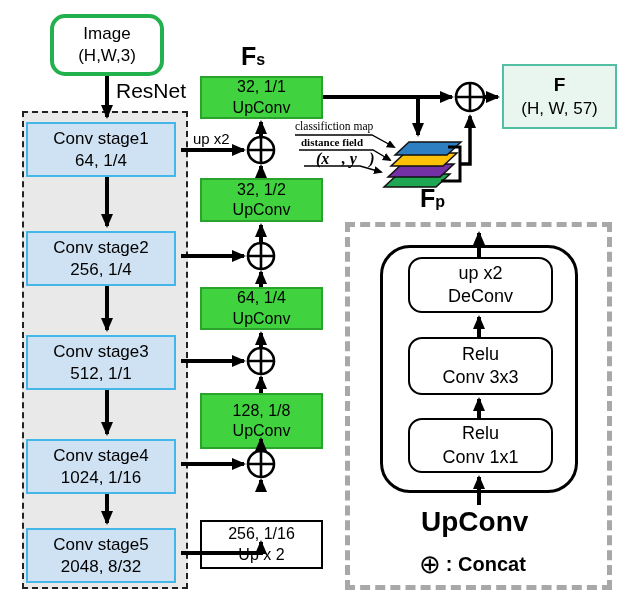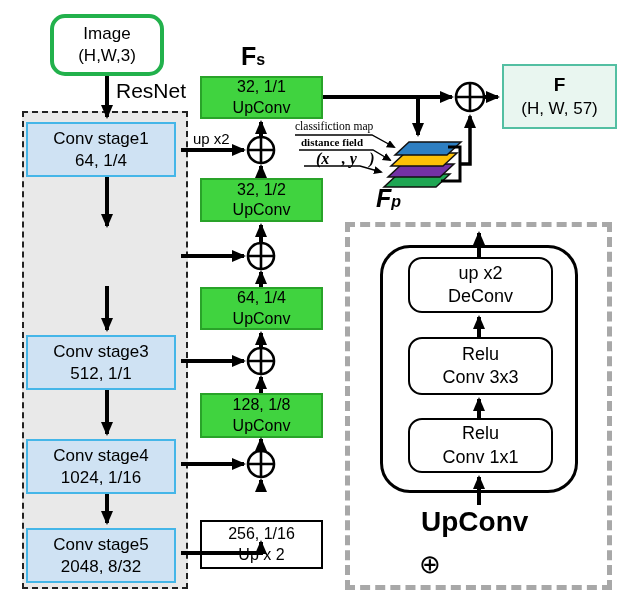--- a/index.html
+++ b/index.html
@@ -18,21 +18,21 @@
   .upbox{left:200px;top:520px;width:123px;height:49px;background:#fff;border:2px solid #000;font-size:16px;}
   .fbox{left:502px;top:64px;width:115px;height:65px;background:var(--mint-fill);
         border:2px solid var(--mint-border);font-size:17px;}
   .fbox .t{font-weight:bold;font-size:19px;}
   .lbl{position:absolute;z-index:6;white-space:nowrap;}
   .resnet{left:116px;top:79px;font-size:21px;}
   .upx2{left:193px;top:130px;font-size:15px;}
   .bigF .f{font-weight:bold;font-size:25px;}
   .bigF .s{font-weight:bold;font-size:16px;}
   .fs{left:241px;top:42px;}
-  .fp{left:376px;top:184px;font-style:italic;}
+  .fp{left:420px;top:184px;}
   .ann{position:absolute;z-index:6;white-space:nowrap;color:#000;font-family:Liberation Serif, serif;}
   .ann1{left:295px;top:120px;font-size:11.5px;}
   .ann2{left:301px;top:136px;font-size:11px;font-weight:bold;}
   .ann3{left:308px;top:150px;font-size:16px;font-weight:bold;font-style:italic;margin-left:8px;}
   .detail-panel{position:absolute;left:345px;top:222px;width:267px;height:368px;background:#fff;
                 border:5px dashed var(--dash-gray);box-sizing:border-box;z-index:1;}
   .detail-outer{position:absolute;left:380px;top:245px;width:198px;height:248px;background:#fff;
                 border:3px solid #000;border-radius:30px;box-sizing:border-box;z-index:2;}
   .dblock{left:408px;width:145px;background:#fff;border:2px solid #000;border-radius:14px;font-size:18px;}
   .detail-title{left:421px;top:506px;font-size:28px;font-weight:bold;}
@@ -53,34 +53,36 @@
   <div class="box image-box">Image
 (H,W,3)</div>
 
   <div class="lbl resnet">ResNet</div>
   <div class="lbl upx2">up x2</div>
   <div class="lbl bigF fs"><span class="f">F</span><span class="s">s</span></div>
   <div class="lbl bigF fp"><span class="f">F</span><span class="s">p</span></div>
 
   <div class="box stage" style="top:122px">Conv stage1
 64, 1/4</div>
+  <div class="box stage" style="top:231px">Conv stage2
+256, 1/4</div>
   <div class="box stage" style="top:335px">Conv stage3
 512, 1/1</div>
   <div class="box stage" style="top:439px">Conv stage4
 1024, 1/16</div>
   <div class="box stage" style="top:528px">Conv stage5
 2048, 8/32</div>
 
   <div class="box green" style="top:76px;height:43px">32, 1/1
 UpConv</div>
   <div class="box green" style="top:178px;height:44px">32, 1/2
 UpConv</div>
   <div class="box green" style="top:287px;height:43px">64, 1/4
 UpConv</div>
-  <div class="box green" style="top:393px;height:45px">128, 1/8
+  <div class="box green" style="top:393px;height:56px">128, 1/8
 UpConv</div>
 
   <div class="box upbox">256, 1/16
 Up x 2</div>
 
   <div class="box fbox">
     <span class="t">F</span>
     <span>(H, W, 57)</span>
   </div>
 
@@ -90,20 +92,21 @@
 
   <div class="box dblock" style="top:257px;height:56px">up x2
 DeConv</div>
   <div class="box dblock" style="top:337px;height:58px">Relu
 Conv 3x3</div>
   <div class="box dblock" style="top:418px;height:55px">Relu
 Conv 1x1</div>
   <div class="lbl detail-title">UpConv</div>
   <div class="lbl legend">
     <span class="sym">⊕</span>
+    <span>:  Concat</span>
   </div>
 
   <svg class="wires" width="626" height="602" viewBox="0 0 626 602">
     <defs>
       <marker id="ah" markerUnits="userSpaceOnUse" markerWidth="16" markerHeight="14" refX="12" refY="6" orient="auto">
           <path d="M0,0 L14,6 L0,12 Z" fill="#000"></path>
         </marker>
       <marker id="ahs" markerUnits="userSpaceOnUse" markerWidth="11" markerHeight="10" refX="7" refY="4" orient="auto">
           <path d="M0,0 L9,4 L0,8 Z" fill="#000"></path>
         </marker>

